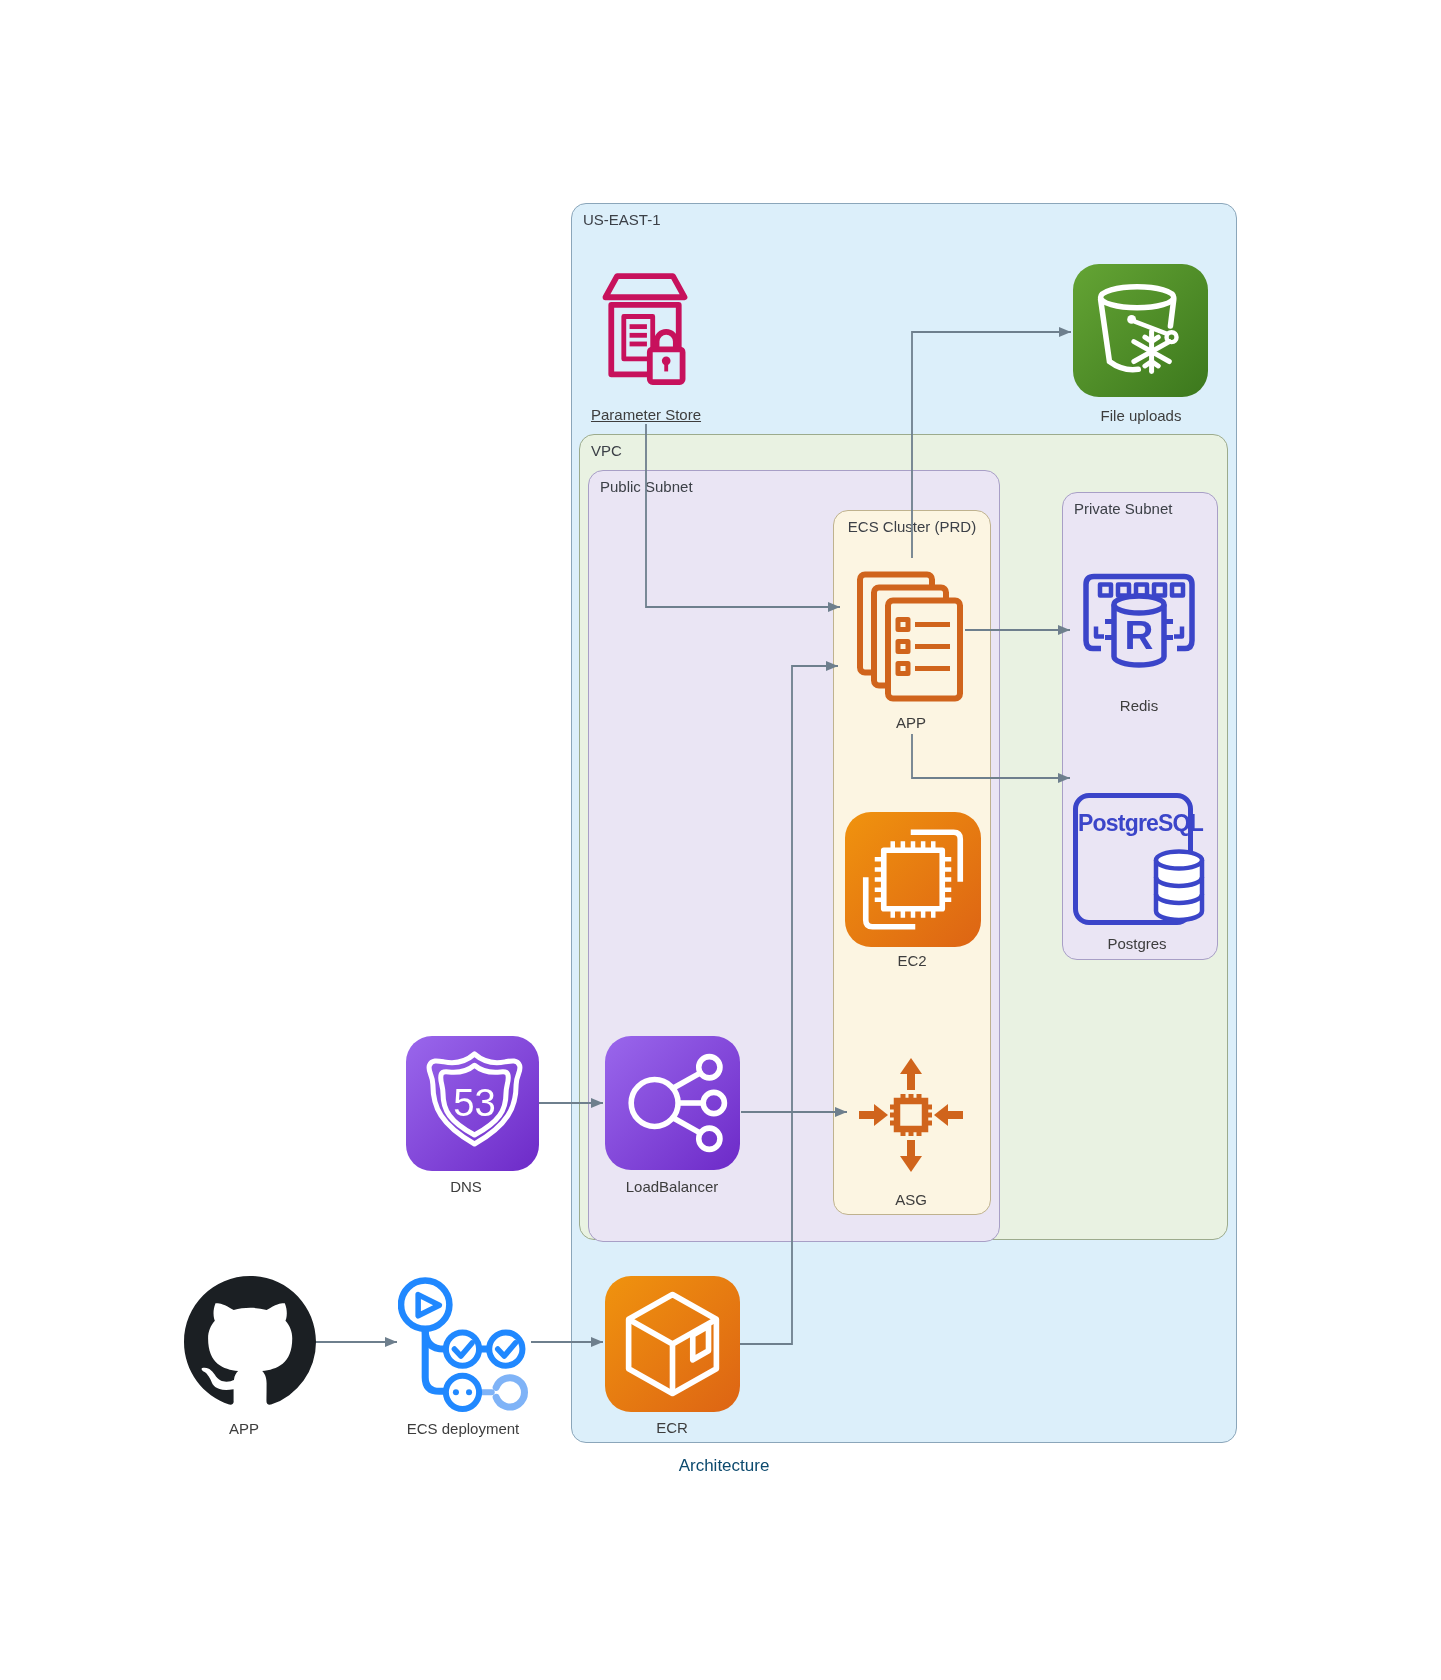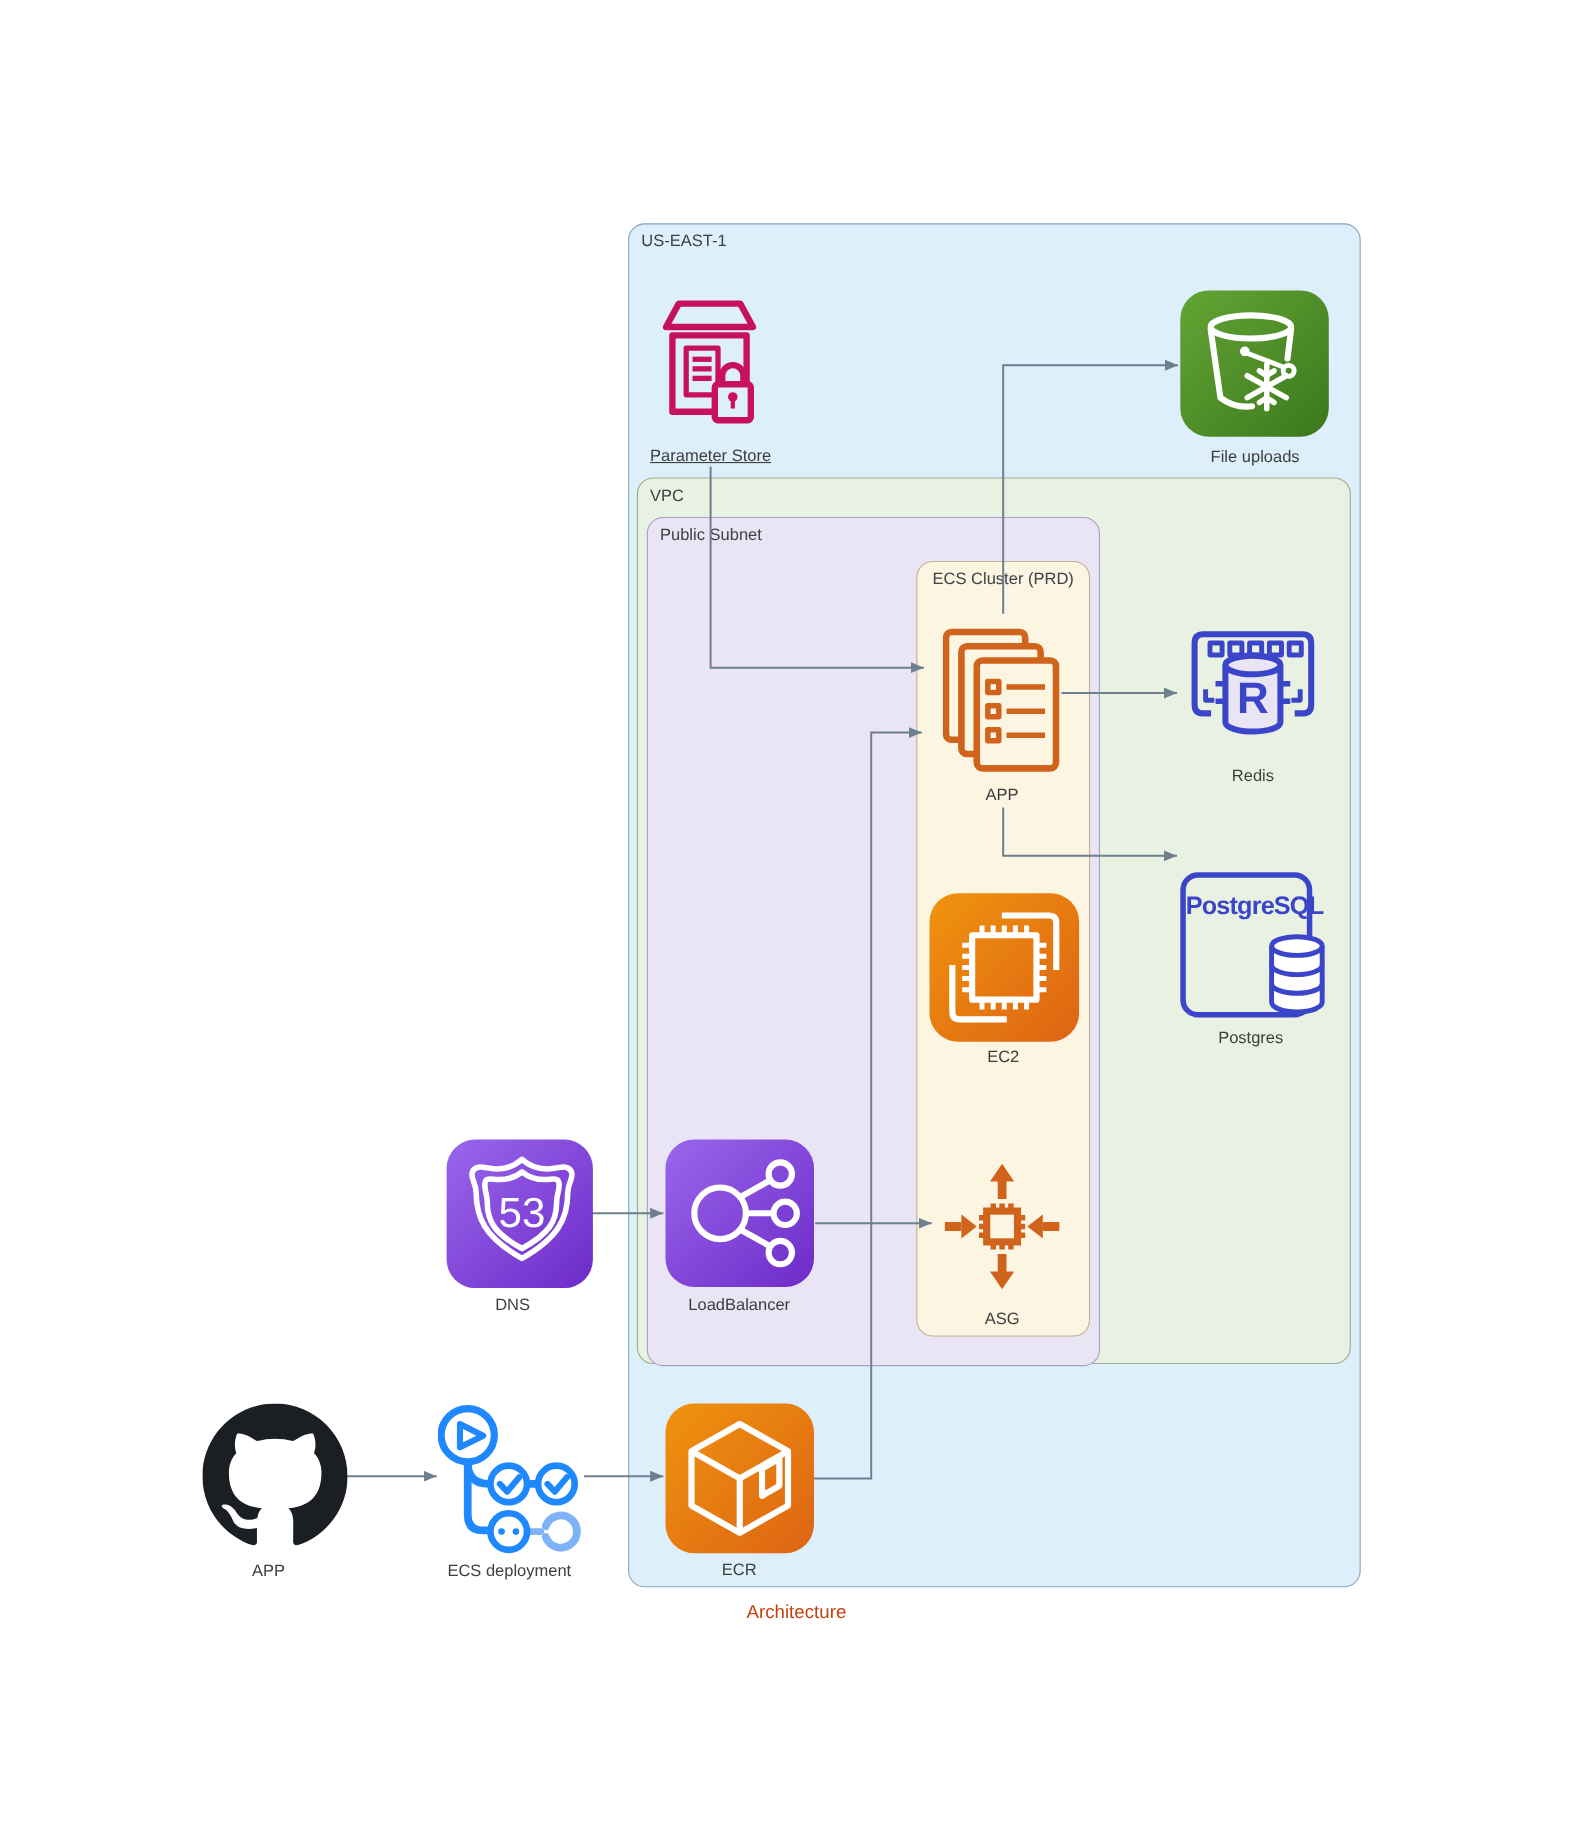--- a/index.html
+++ b/index.html
@@ -18,39 +18,42 @@
   .chip-bg{border-radius:26px;}
   .grad-orange{background:linear-gradient(135deg,var(--orange1,#f0930e),var(--orange2,#dd6414));}
   .grad-green{background:linear-gradient(135deg,var(--green1,#64a434),var(--green2,#3c781d));}
   .grad-purple{background:linear-gradient(135deg,var(--purple1,#9a67ec),var(--purple2,#6d2ac8));}
   .lbl{position:absolute;transform:translateX(-50%);font-size:15px;color:#3d3d3d;white-space:nowrap;z-index:7;}
   .pg-box{position:absolute;left:1073px;top:793px;width:120px;height:132px;box-sizing:border-box;
           border:5px solid var(--blue-db,#3b45c9);border-radius:16px;z-index:6;}
   .pg-logo{display:block;text-align:center;margin-top:12px;font-size:23px;font-weight:bold;
            letter-spacing:-0.8px;color:var(--blue-db,#3b45c9);}
   .pg-cyl{position:absolute;left:1150px;top:848px;z-index:7;}
-  .title{position:absolute;left:724px;top:1456px;transform:translateX(-50%);font-size:17px;color:#c2410c;z-index:7;}
+  .title{position:absolute;left:724px;top:1456px;transform:translateX(-50%);font-size:17px;color:#0c4a6e;z-index:7;}
   svg{display:block;}
 </style>
 </head>
 <body>
 
 <div class="canvas">
 
   <div class="box region">
     <span class="box-label">US-EAST-1</span>
   </div>
   <div class="box vpc">
     <span class="box-label">VPC</span>
   </div>
   <div class="box public-subnet">
     <span class="box-label">Public Subnet</span>
   </div>
   <div class="box ecs-cluster">
     <span class="box-label center">ECS Cluster (PRD)</span>
+  </div>
+  <div class="box private-subnet">
+    <span class="box-label">Private Subnet</span>
   </div>
 
   <svg class="wires" width="1441" height="1680">
     <defs>
       <marker id="arr" markerWidth="13" markerHeight="11" refX="12" refY="5" orient="auto" markerUnits="userSpaceOnUse">
         <path d="M0,0 L12,5 L0,10 Z" fill="#6E7F8D"></path>
       </marker>
     </defs>
     <g fill="none" stroke="#6E7F8D" stroke-width="1.8">
       <path d="M646,424 L646,607 L840,607" marker-end="url(#arr)"></path>

